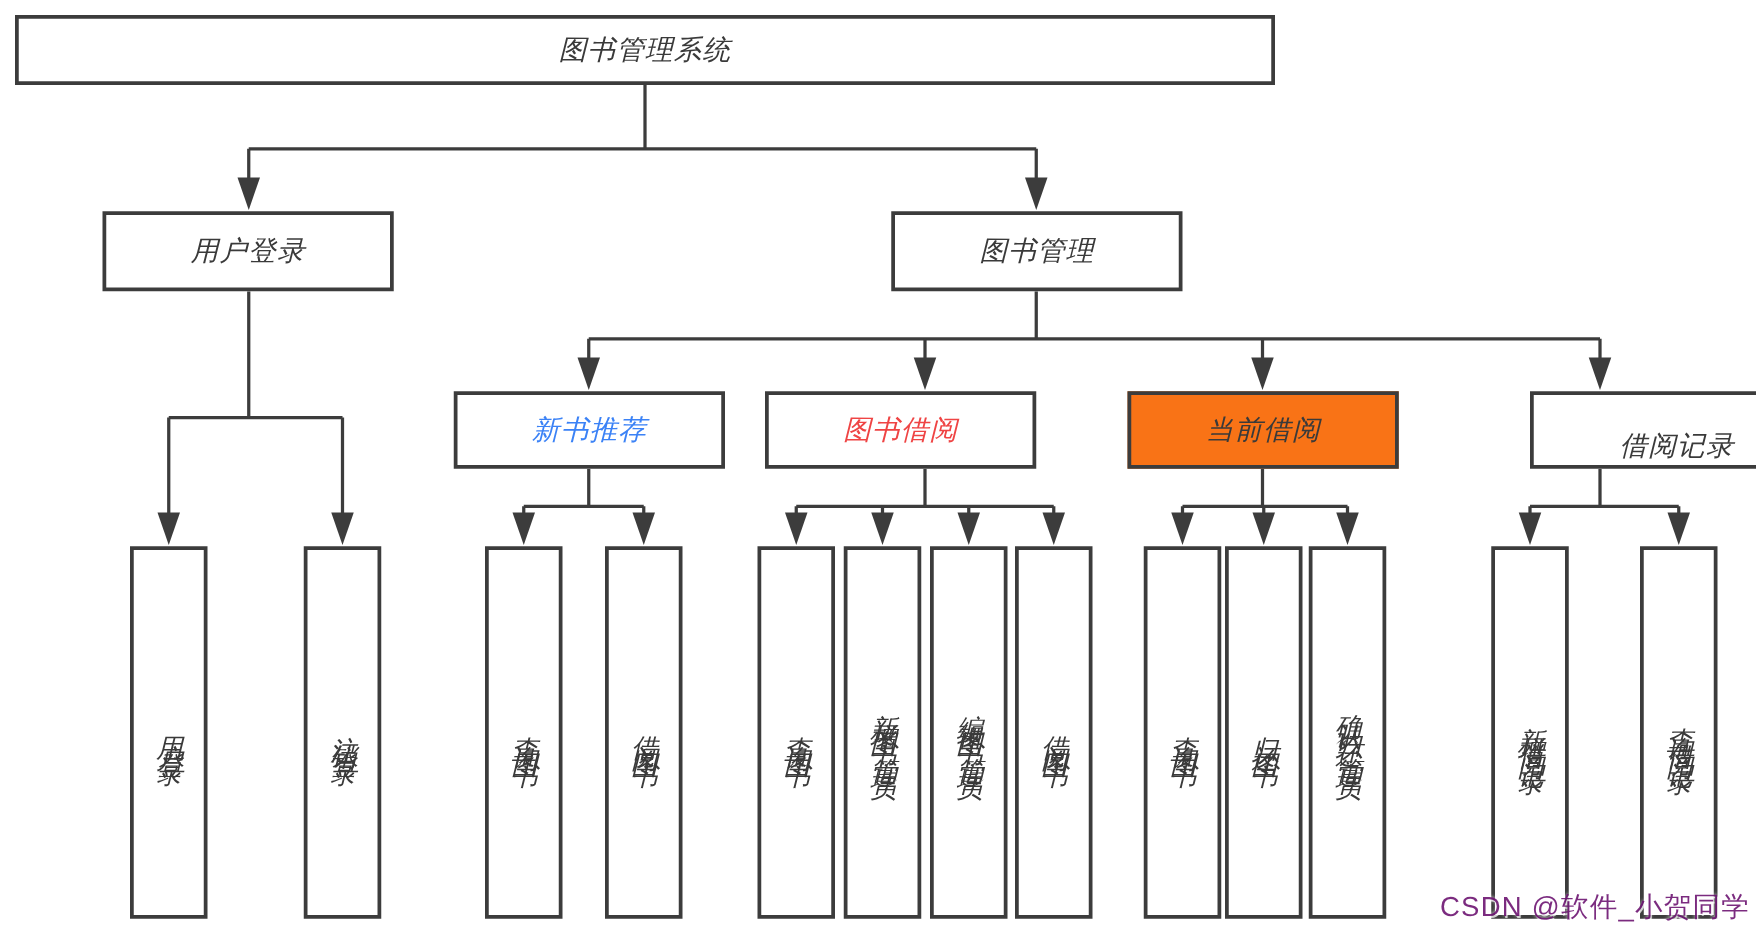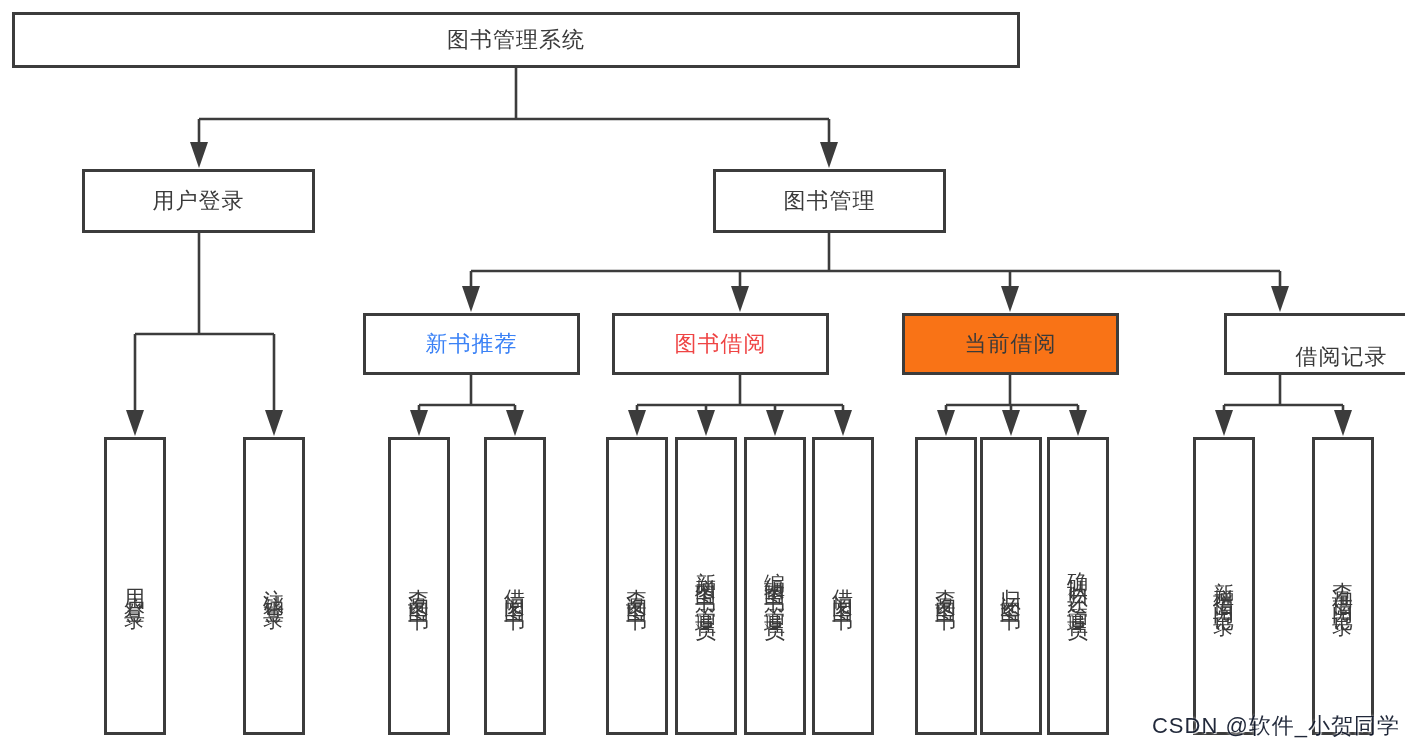--- a/index.html
+++ b/index.html
@@ -33,20 +33,21 @@
   .box {
     position: absolute;
     box-sizing: border-box;
     background: #ffffff;
     border: 3px solid #3c3c3c;
     display: flex;
     align-items: center;
     justify-content: center;
     color: #3a3a3a;
     z-index: 2;
+    font-style: italic;
   }
   .hbox { font-size: 22px; letter-spacing: 1px; }
   .vbox span {
     writing-mode: vertical-rl;
     text-orientation: mixed;
     font-size: 21px;
     letter-spacing: 7px;
     line-height: 1;
     white-space: nowrap;
   }
@@ -196,15 +197,15 @@
     <span>确认归还（管理员）</span>
   </div>
 
   <div class="box vbox" style="left: 1193px; top: 437px; width: 62px; height: 298px; border-color: rgb(60, 60, 60); background: rgb(255, 255, 255); color: rgb(58, 58, 58);">
     <span>新增借阅记录</span>
   </div>
   <div class="box vbox" style="left: 1312px; top: 437px; width: 62px; height: 298px; border-color: rgb(60, 60, 60); background: rgb(255, 255, 255); color: rgb(58, 58, 58);">
     <span>查询借阅记录</span>
   </div>
 
-  <div class="watermark" style="color: #0f172a;">CSDN @软件_小贺同学</div>
+  <div class="watermark" style="color: #701a75;">CSDN @软件_小贺同学</div>
 
 </div>
 
 </body></html>

